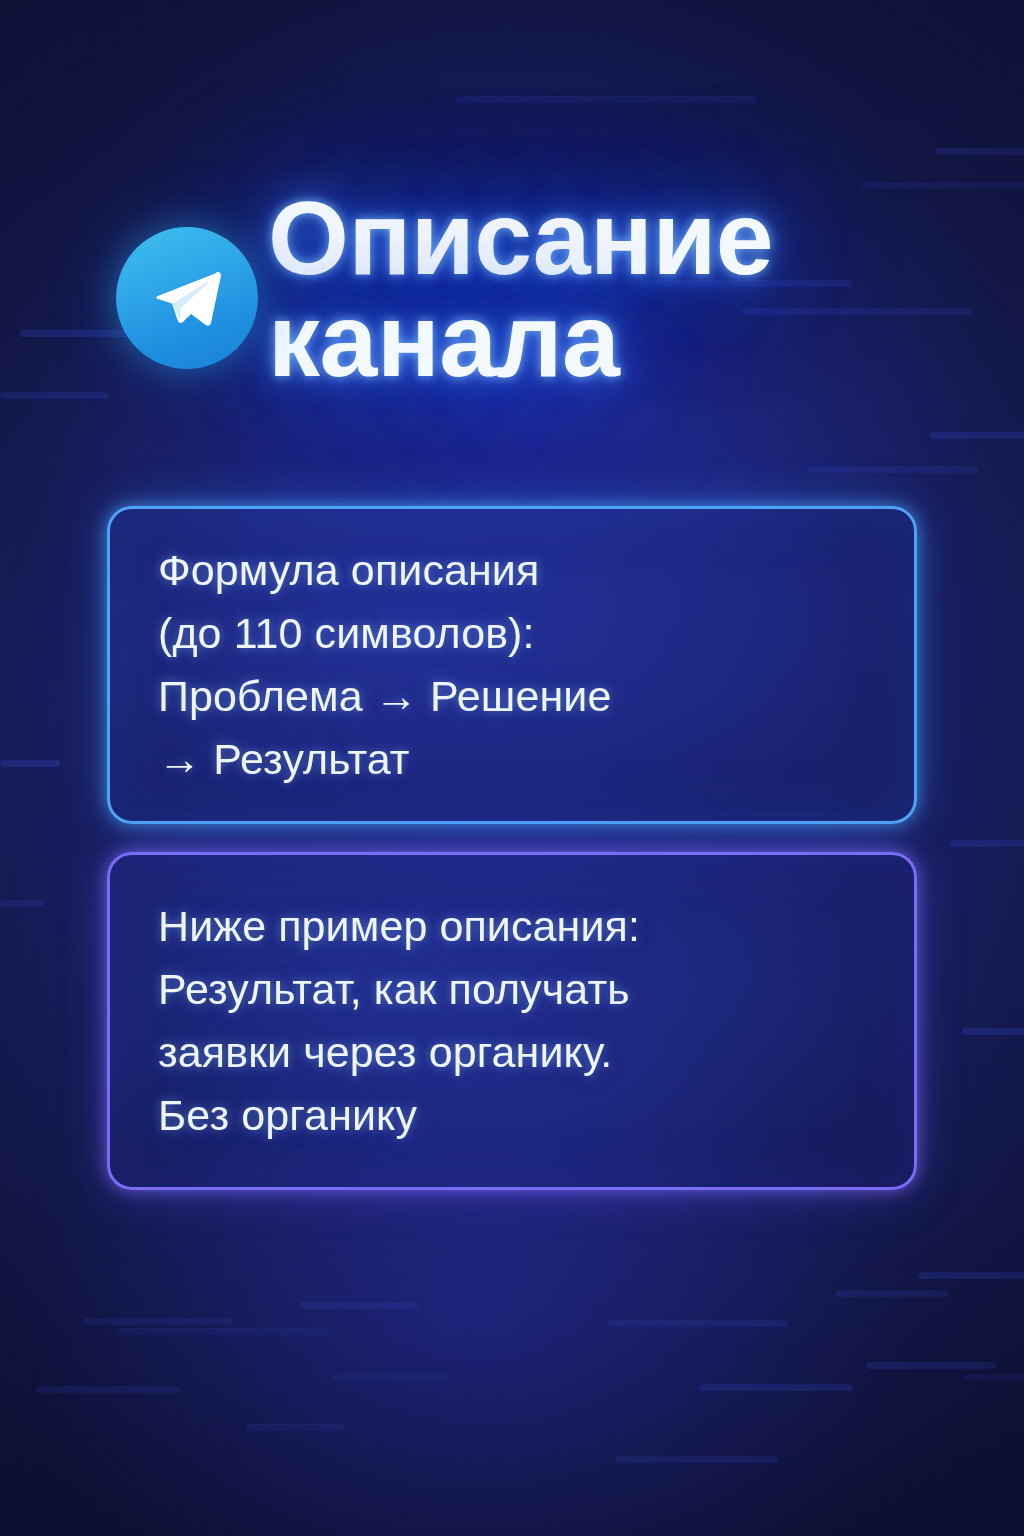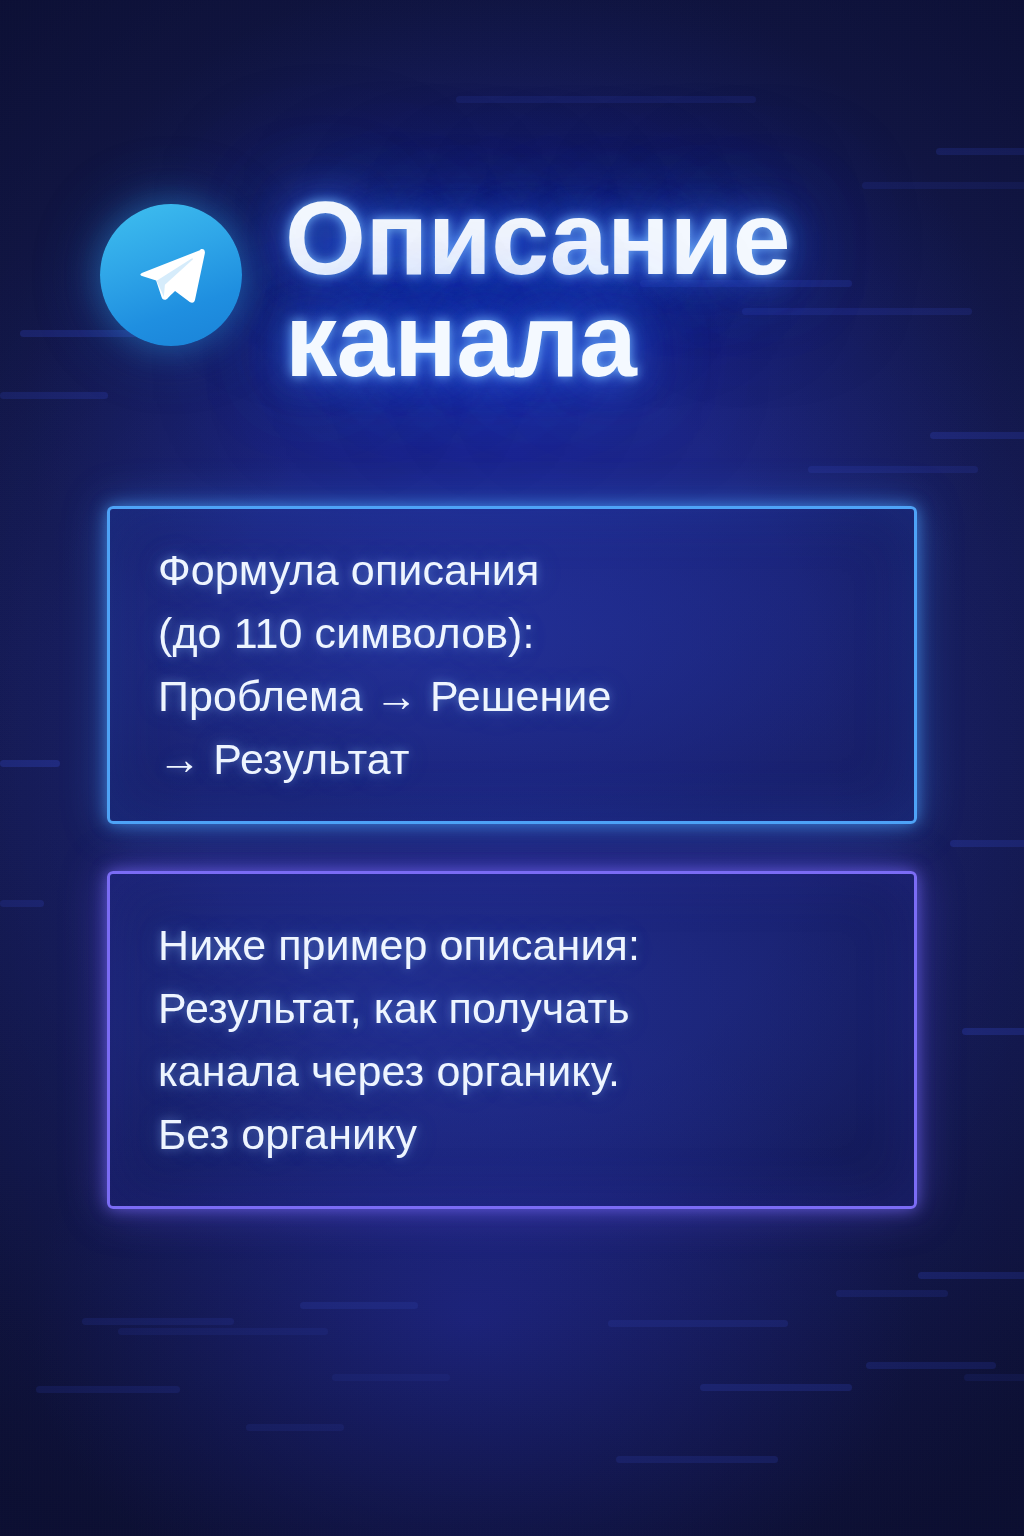--- a/index.html
+++ b/index.html
@@ -52,26 +52,26 @@
     height: 7px;
     border-radius: 4px;
     background: #2b3aa8;
     opacity: .55;
     filter: blur(0.4px);
   }
 
   
   .header {
     position: absolute;
-    left: 100px;
+    left: 116px;
     top: 188px;
     width: 840px;
     display: flex;
-    align-items: flex-start;
-    gap: 43px;
+    align-items: center;
+    gap: 10px;
   }
   .tg-logo {
     flex: 0 0 auto;
     width: 142px;
     height: 142px;
     margin-top: 16px;
     border-radius: 50%;
     background: linear-gradient(160deg, #3fc0ef 0%, #2fa6e8 38%, #1f8fe0 70%, #1a82d8 100%);
     box-shadow: 0 0 34px rgba(46,162,231,.45), 0 0 70px rgba(40,120,220,.28);
     position: relative;
@@ -99,37 +99,37 @@
       0 0 130px rgba(30,70,220,.55);
   }
   .title .l2 { display: block; }
 
   
   .card {
     position: absolute;
     left: 107px;
     width: 810px;
     box-sizing: border-box;
-    border-radius: 6px;
+    border-radius: 25px;
     display: flex;
     align-items: center;
     background:
       radial-gradient(ellipse 110% 120% at 38% 40%, rgba(40,58,170,.55) 0%, rgba(20,30,110,.30) 60%, rgba(14,20,80,.18) 100%);
   }
   .card-1 {
     top: 506px;
     height: 318px;
     border: 3px solid #4ea3f7;
     box-shadow:
       0 0 16px rgba(78,163,247,.70),
       0 0 44px rgba(60,130,240,.42),
       inset 0 0 60px rgba(40,90,210,.22);
   }
   .card-2 {
-    top: 871px;
+    top: 852px;
     height: 338px;
     border: 3px solid #7b6cf5;
     box-shadow:
       0 0 16px rgba(123,108,245,.70),
       0 0 46px rgba(100,86,240,.42),
       inset 0 0 60px rgba(60,60,200,.20);
   }
   .card-text {
     margin: 0;
     padding: 0 40px 0 48px;
@@ -202,18 +202,18 @@
       <span class="ln">(до 110 символов):</span>
       <span class="ln">Проблема → Решение</span>
       <span class="ln">→ Результат</span>
     </p>
   </div>
 
   <div class="card card-2">
     <p class="card-text">
       <span class="ln">Ниже пример описания:</span>
       <span class="ln">Результат, как получать</span>
-      <span class="ln">канала через органику.</span>
+      <span class="ln">заявки через органику.</span>
       <span class="ln">Без органику</span>
     </p>
   </div>
 
 </div>
 
 </body></html>

